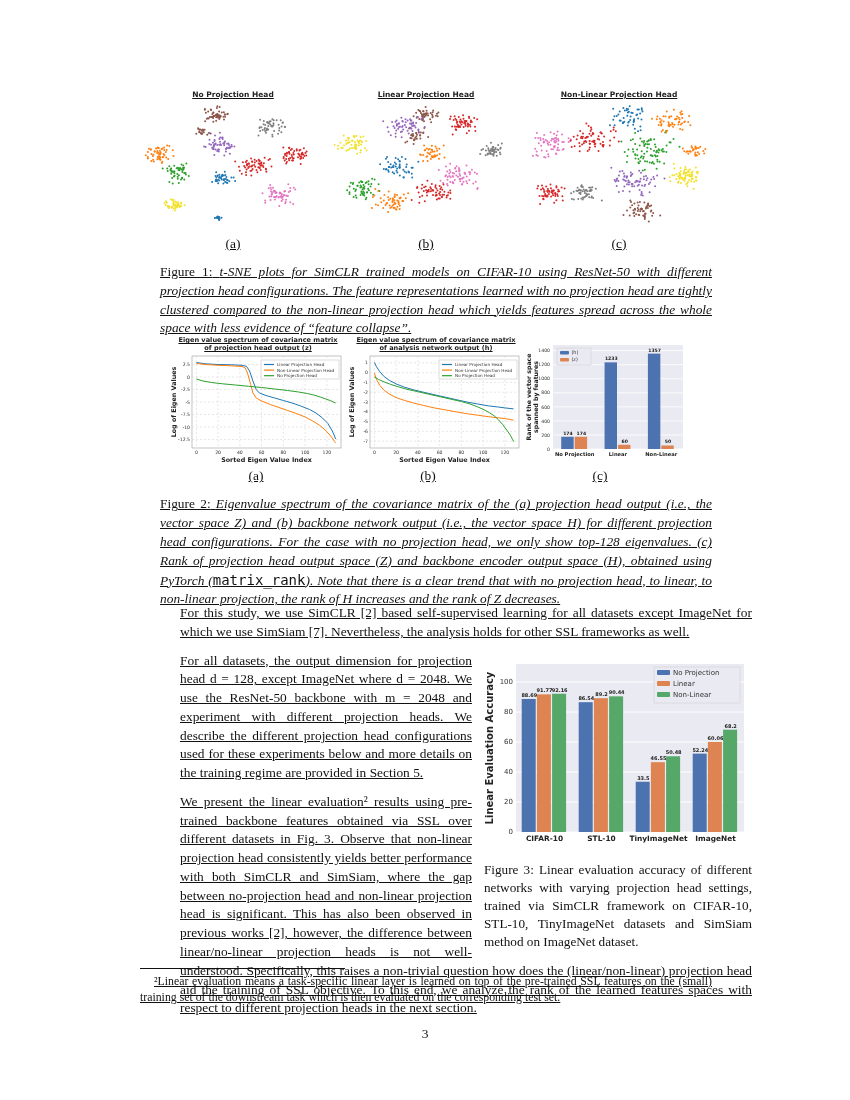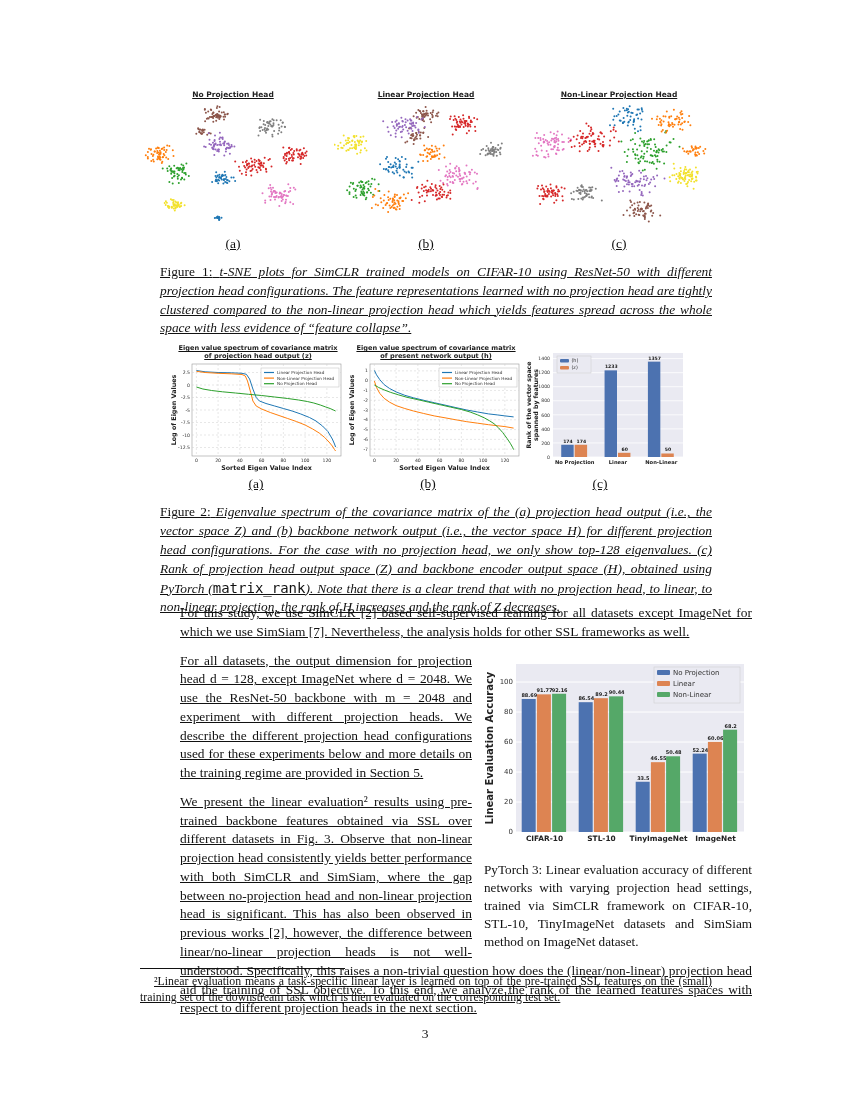--- a/index.html
+++ b/index.html
@@ -14,21 +14,21 @@
   .tsne-title{font-family:"DejaVu Sans",sans-serif;font-weight:bold;font-size:7.5px;color:#222;margin-bottom:1px;}
   .sublabel-row{display:flex;justify-content:space-between;margin-top:4px;}
   .sublabel-row .sub{width:186px;text-align:center;font-size:13.5px;}
   .caption{margin-top:11px;font-size:13.4px;line-height:1.4;text-align:justify;margin-left:20px;}
   .caption .cap-label{font-style:normal;}
   .caption .cap-text{font-style:italic;}
   .caption .cap-code{font-family:"DejaVu Sans Mono",monospace;font-style:normal;font-size:14px;}
 
   
   .fig2{top:336px;}
-  .fig2-row{display:flex;justify-content:space-between;align-items:flex-start;padding:0 26px 0 30px;margin-top:8px;}
+  .fig2-row{display:flex;justify-content:space-between;align-items:flex-start;padding:0 26px 0 30px;}
   .chartblock{display:flex;flex-direction:column;align-items:center;}
   .chart-title{font-family:"DejaVu Sans",sans-serif;font-weight:bold;font-size:6.6px;color:#222;
                text-align:center;line-height:1.25;}
   .fig2 .sublabel-row{padding:0 26px 0 30px;}
   .fig2 .sublabel-row .sub{width:176px;}
 
   
   .bodytext{top:604px;font-size:13.4px;line-height:1.4;text-align:justify;}
   .bodytext p{margin:0 0 10px 0;}
   .fig3-float{float:right;width:268px;margin:2px 0 4px 12px;}
@@ -1962,21 +1962,21 @@
             <text x="107" y="14.1" font-size="4.2" fill="#333">Linear Projection Head</text>
             <line x1="94" x2="104" y1="18.1" y2="18.1" stroke="#ff7f0e" stroke-width="1.2"></line>
             <text x="107" y="19.700000000000003" font-size="4.2" fill="#333">Non-Linear Projection Head</text>
             <line x1="94" x2="104" y1="23.7" y2="23.7" stroke="#2ca02c" stroke-width="1.2"></line>
             <text x="107" y="25.3" font-size="4.2" fill="#333">No Projection Head</text>
           </svg>
       </div>
       <div class="chartblock">
         <div class="chart-title">
           <div>Eigen value spectrum of covariance matrix</div>
-          <div>of present network output (h)</div>
+          <div>of analysis network output (h)</div>
         </div>
         <svg width="176" height="112">
             <rect x="22" y="4" width="149" height="92" fill="#fff" stroke="#999" stroke-width="0.6"></rect>
             <line x1="22" x2="171" y1="10.85106382978725" y2="10.85106382978725" stroke="#cfcfcf" stroke-width="0.5" stroke-dasharray="2,2"></line>
             <text x="20" y="12.45106382978725" font-size="4.6" text-anchor="end" fill="#333">1</text>
             <line x1="22" x2="171" y1="20.63829787234043" y2="20.63829787234043" stroke="#cfcfcf" stroke-width="0.5" stroke-dasharray="2,2"></line>
             <text x="20" y="22.238297872340432" font-size="4.6" text-anchor="end" fill="#333">0</text>
             <line x1="22" x2="171" y1="30.425531914893625" y2="30.425531914893625" stroke="#cfcfcf" stroke-width="0.5" stroke-dasharray="2,2"></line>
             <text x="20" y="32.02553191489363" font-size="4.6" text-anchor="end" fill="#333">-1</text>
             <line x1="22" x2="171" y1="40.212765957446805" y2="40.212765957446805" stroke="#cfcfcf" stroke-width="0.5" stroke-dasharray="2,2"></line>
@@ -2123,21 +2123,21 @@
             <text x="9" y="94" font-size="10" font-weight="bold" text-anchor="middle" fill="#222" transform="rotate(-90 9 94)">Linear Evaluation Accuracy</text>
             <rect x="170" y="13" width="86" height="36" fill="#eaeaf2" stroke="#ccc" stroke-width="0.5"></rect>
             <rect x="173" y="16" width="13" height="5" rx="1" fill="#4c72b0"></rect>
             <text x="189" y="20.6" font-size="7" fill="#333">No Projection</text>
             <rect x="173" y="27" width="13" height="5" rx="1" fill="#dd8452"></rect>
             <text x="189" y="31.6" font-size="7" fill="#333">Linear</text>
             <rect x="173" y="38" width="13" height="5" rx="1" fill="#55a868"></rect>
             <text x="189" y="42.6" font-size="7" fill="#333">Non-Linear</text>
           </svg>
         <div class="fig3-caption">
-          <span class="cap-label">PyTorch 3:</span>
+          <span class="cap-label">Figure 3:</span>
           <span class="cap-text">Linear evaluation accuracy of different networks with varying projection head settings, trained via SimCLR framework on CIFAR-10, STL-10, TinyImageNet datasets and SimSiam method on ImageNet dataset.</span>
         </div>
       </div>
       <p>For all datasets, the output dimension for projection head d = 128, except ImageNet where d = 2048. We use the ResNet-50 backbone with m = 2048 and experiment with different projection heads. We describe the different projection head configurations used for these experiments below and more details on the training regime are provided in Section 5.</p>
       <p>We present the linear evaluation² results using pre-trained backbone features obtained via SSL over different datasets in Fig. 3. Observe that non-linear projection head consistently yields better performance with both SimCLR and SimSiam, where the gap between no-projection head and non-linear projection head is significant. This has also been observed in previous works [2], however, the difference between linear/no-linear projection heads is not well-understood. Specifically, this raises a non-trivial question how does the (linear/non-linear) projection head aid the training of SSL objective. To this end, we analyze the rank of the learned features spaces with respect to different projection heads in the next section.</p>
     </div>
   </section>
 
   <section class="content footnote" style="position:absolute;">
     <hr class="footnote-rule">

